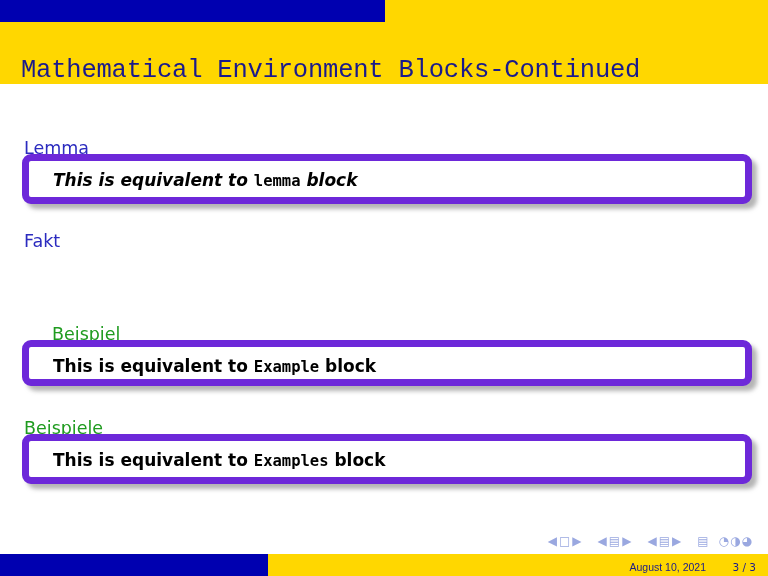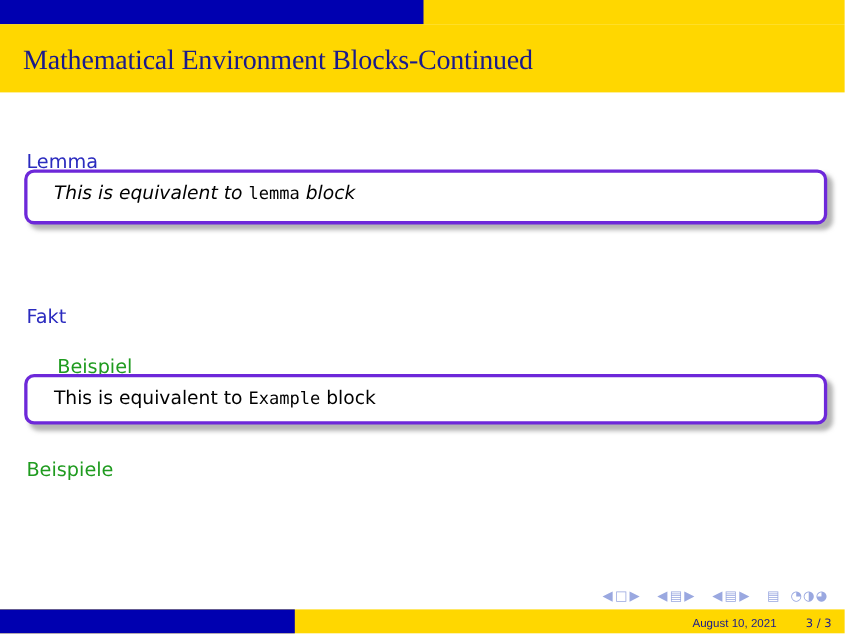--- a/index.html
+++ b/index.html
@@ -33,24 +33,24 @@
   .title-band {
     position: absolute;
     top: 22px; left: 0;
     width: 768px;
     height: 62px;
     background: #ffd700;
   }
   .slide-title {
     position: absolute;
     left: 21px;
-    top: 40px;
+    top: 56px;
     font-size: 25.5px;
     color: #1a1a8c;
-    font-family: Liberation Serif, serif;
+    font-family: Liberation Mono, monospace;
     letter-spacing: -0.2px;
     white-space: nowrap;
   }
 
   
   .bottom-strip {
     position: absolute;
     bottom: 0; left: 0;
     width: 768px;
     height: 22px;
@@ -114,23 +114,24 @@
     left: 0;
     width: 768px;
     height: 470px;
   }
   .block {
     position: absolute;
     left: 22px;
     width: 730px;
     box-sizing: border-box;
     background: #ffffff;
-    border: 3px solid #6d28d9;
+    border: 7px solid #6d28d9;
     border-radius: 9px;
     box-shadow: 5px 5px 4px rgba(120,120,120,0.55);
+    font-weight: bold;
   }
   .block-title {
     position: absolute;
     left: 24px;
     font-size: 17.5px;
     font-family: "DejaVu Sans", sans-serif;
     white-space: nowrap;
   }
   .title-theorem { color: #2b2bbf; }
   .title-example { color: #1f9b1f; }
@@ -146,21 +147,21 @@
   .mono {
     font-family: "DejaVu Sans Mono", monospace;
     font-style: normal;
     font-size: 15.5px;
   }
 
   
   #blk0 { top: 70px; height: 50px; }
   #blk0t { top: 54px; }
   #blk1 { top: 163px; height: 50px; }
-  #blk1t { top: 147px; margin-top: 48px; }
+  #blk1t { top: 147px; }
   #blk2 { top: 256px; height: 46px; }
   #blk2t { top: 240px; margin-left: 28px; }
   #blk3 { top: 350px; height: 50px; }
   #blk3t { top: 334px; }
 </style>
 </head>
 <body>
 
 <div class="top-strip"></div>
 <div class="top-strip-blue"></div>
@@ -175,20 +176,23 @@
   </div>
 
   <div class="block-title title-theorem" id="blk1t">Fakt</div>
 
   <div class="block-title title-example" id="blk2t">Beispiel</div>
   <div class="block" id="blk2">
     <div class="block-body"><span>This is equivalent to </span><span class="mono">Example</span><span> block</span></div>
   </div>
 
   <div class="block-title title-example" id="blk3t">Beispiele</div>
+  <div class="block" id="blk3">
+    <div class="block-body"><span>This is equivalent to </span><span class="mono">Examples</span><span> block</span></div>
+  </div>
 
 </div>
 
 <div class="nav-symbols">
   <div class="nav-group">
     <span>◀</span>
     <span>□</span>
     <span>▶</span>
   </div>
   <div class="nav-sep"></div>

